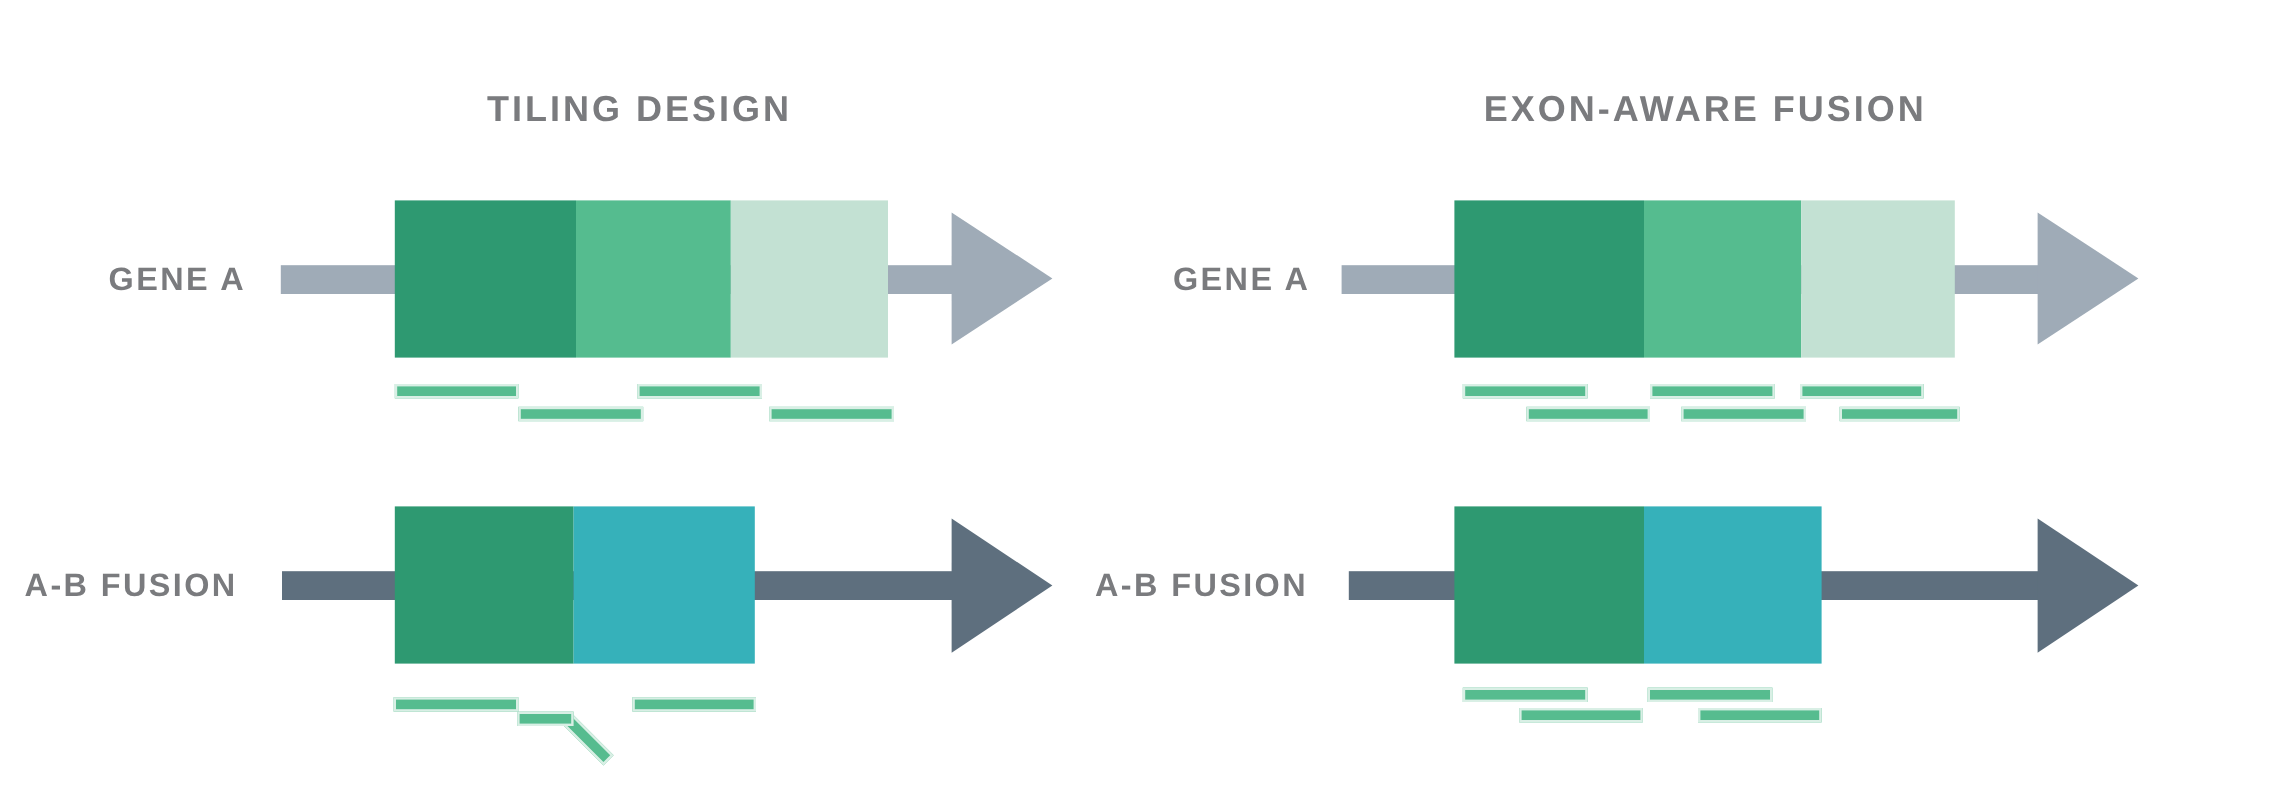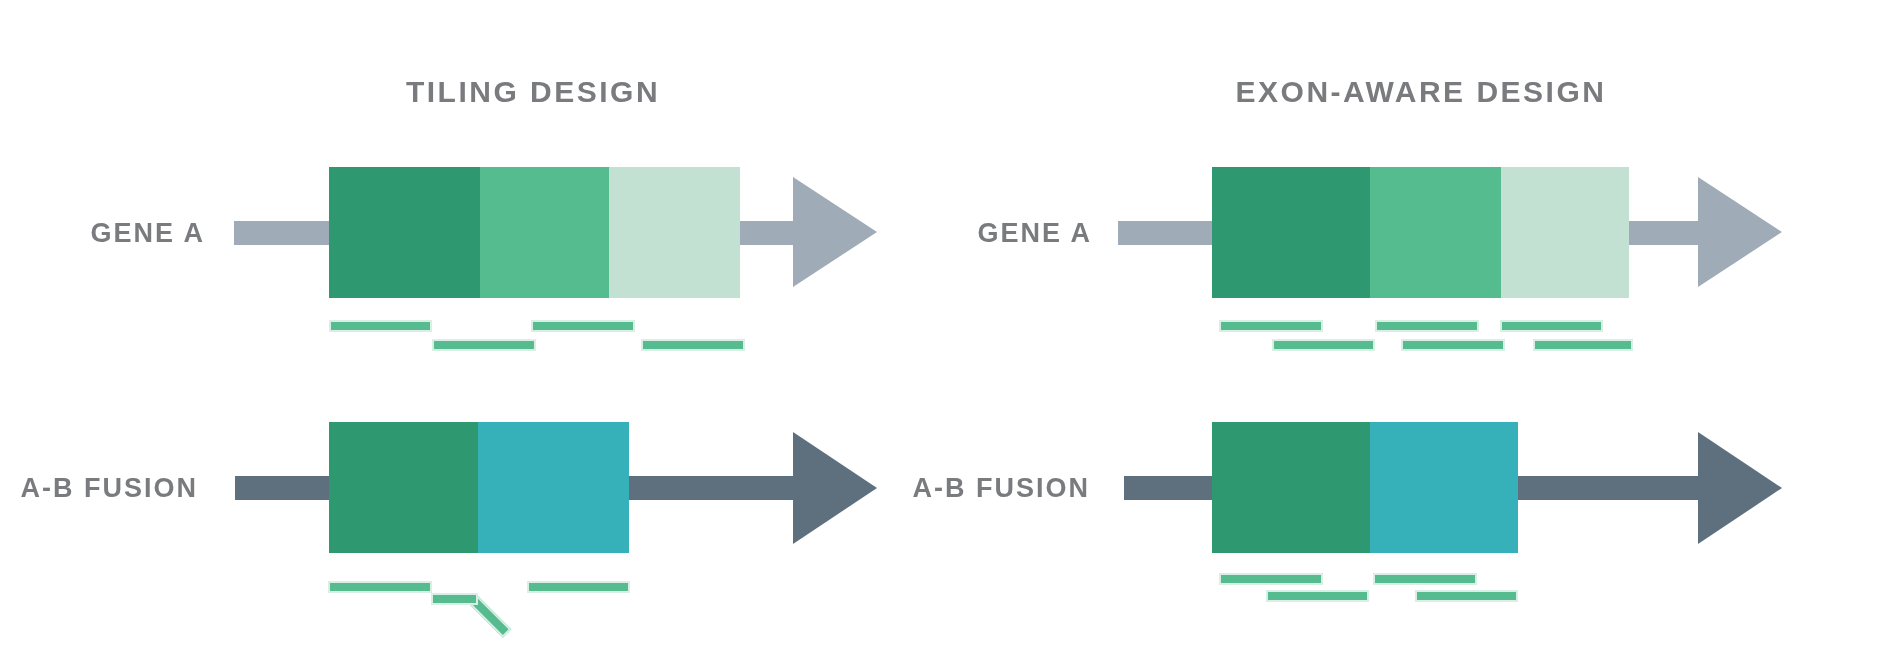--- a/index.html
+++ b/index.html
@@ -71,21 +71,21 @@
     <div class="probe" style="left: 641px; top: 339px; width: 104px; background: rgb(86, 188, 143); border-color: rgb(217, 239, 229);"></div>
     <div class="row-label" style="left: -102px; top: 473px;">A-B FUSION</div>
     <div class="backbone" style="left: 235px; top: 476px; width: 565px; height: 24px; background: rgb(94, 111, 126);"></div>
     <div class="arrowhead" style="left: 793px; top: 432px; border-top: 56px solid transparent; border-bottom: 56px solid transparent; border-left: 84px solid rgb(94, 111, 126);"></div>
     <div class="exon" style="left: 329px; top: 422px; width: 149px; height: 131px; background: rgb(46, 153, 113);"></div>
     <div class="exon" style="left: 478px; top: 422px; width: 151px; height: 131px; background: rgb(54, 177, 186);"></div>
     <div class="probe probe-diag" style="left: 476px; top: 594px; width: 50px; background: rgb(86, 188, 143); border-color: rgb(217, 239, 229); transform: rotate(45deg);"></div>
     <div class="probe" style="left: 431px; top: 593px; width: 47px; background: rgb(86, 188, 143); border-color: rgb(217, 239, 229);"></div>
     <div class="probe" style="left: 328px; top: 581px; width: 104px; background: rgb(86, 188, 143); border-color: rgb(217, 239, 229);"></div>
     <div class="probe" style="left: 527px; top: 581px; width: 103px; background: rgb(86, 188, 143); border-color: rgb(217, 239, 229);"></div>
-    <div class="panel-title" style="left: 1121px; top: 77px;">EXON-AWARE DESIGN</div>
+    <div class="panel-title" style="left: 1121px; top: 77px;">EXON-AWARE FUSION</div>
     <div class="row-label" style="left: 792px; top: 218px;">GENE A</div>
     <div class="backbone" style="left: 1118px; top: 221px; width: 587px; height: 24px; background: rgb(159, 171, 183);"></div>
     <div class="arrowhead" style="left: 1698px; top: 177px; border-top: 55px solid transparent; border-bottom: 55px solid transparent; border-left: 84px solid rgb(159, 171, 183);"></div>
     <div class="exon" style="left: 1212px; top: 167px; width: 158px; height: 131px; background: rgb(46, 153, 113);"></div>
     <div class="exon" style="left: 1370px; top: 167px; width: 131px; height: 131px; background: rgb(85, 188, 143);"></div>
     <div class="exon" style="left: 1501px; top: 167px; width: 128px; height: 131px; background: rgb(195, 225, 211);"></div>
     <div class="probe" style="left: 1219px; top: 320px; width: 104px; background: rgb(86, 188, 143); border-color: rgb(217, 239, 229);"></div>
     <div class="probe" style="left: 1375px; top: 320px; width: 104px; background: rgb(86, 188, 143); border-color: rgb(217, 239, 229);"></div>
     <div class="probe" style="left: 1500px; top: 320px; width: 103px; background: rgb(86, 188, 143); border-color: rgb(217, 239, 229);"></div>
     <div class="probe" style="left: 1272px; top: 339px; width: 103px; background: rgb(86, 188, 143); border-color: rgb(217, 239, 229);"></div>

